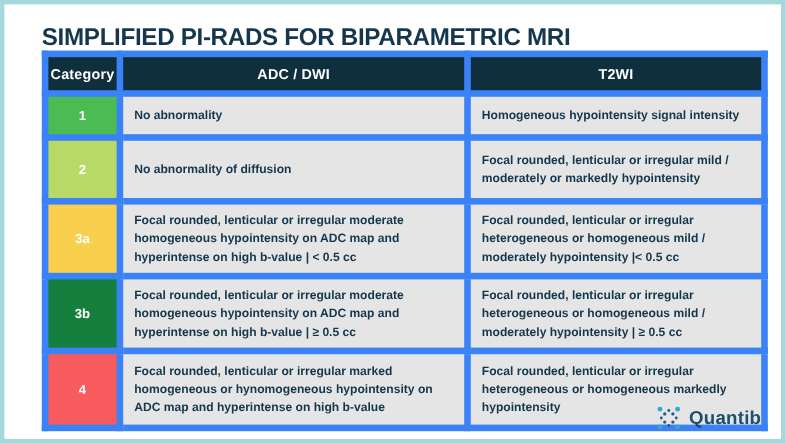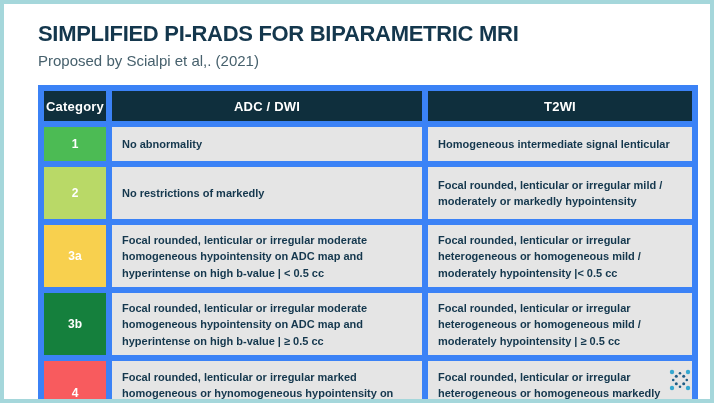--- a/index.html
+++ b/index.html
@@ -80,44 +80,43 @@
     color: #1c4e70;
     letter-spacing: 0.2px;
   }
 </style>
 </head>
 <body>
 
 <div class="frame">
   <div class="content">
     <h1 class="title">SIMPLIFIED PI-RADS FOR BIPARAMETRIC MRI</h1>
-    <p class="subtitle">Proposed by Scialpi et al,. (2021)</p>
 
     <table class="pirads">
       <colgroup>
         <col class="c-cat">
           <col class="c-adc">
           <col class="c-t2">
       </colgroup>
       <thead>
         <tr>
           <th>Category</th>
           <th>ADC / DWI</th>
           <th>T2WI</th>
         </tr>
       </thead>
       <tbody>
         <tr>
           <td class="cat" style="background-color: rgb(76, 187, 84);">1</td>
           <td>No abnormality</td>
-          <td>Homogeneous intermediate signal lenticular</td>
+          <td>Homogeneous hypointensity signal intensity</td>
         </tr>
         <tr>
           <td class="cat" style="background-color: rgb(185, 217, 103);">2</td>
-          <td>No restrictions of markedly</td>
+          <td>No abnormality of diffusion</td>
           <td>Focal rounded, lenticular or irregular mild / moderately or markedly hypointensity</td>
         </tr>
         <tr>
           <td class="cat" style="background-color: rgb(248, 208, 78);">3a</td>
           <td>Focal rounded, lenticular or irregular moderate homogeneous hypointensity on ADC map and hyperintense on high b-value | &lt; 0.5 cc</td>
           <td>Focal rounded, lenticular or irregular heterogeneous or homogeneous mild / moderately hypointensity |&lt; 0.5 cc</td>
         </tr>
         <tr>
           <td class="cat" style="background-color: #15803d;">3b</td>
           <td>Focal rounded, lenticular or irregular moderate homogeneous hypointensity on ADC map and hyperintense on high b-value | ≥ 0.5 cc</td>
@@ -142,14 +141,15 @@
         <circle cx="8.3" cy="8.3" r="1.5" fill="#1d5d86"></circle>
         <circle cx="15.7" cy="8.3" r="1.5" fill="#1d5d86"></circle>
         <circle cx="8.3" cy="15.7" r="1.5" fill="#1d5d86"></circle>
         <circle cx="15.7" cy="15.7" r="1.5" fill="#1d5d86"></circle>
         <circle cx="12" cy="5.2" r="1.3" fill="#1d5d86"></circle>
         <circle cx="12" cy="18.8" r="1.3" fill="#1d5d86"></circle>
         <circle cx="5.2" cy="12" r="1.3" fill="#1d5d86"></circle>
         <circle cx="18.8" cy="12" r="1.3" fill="#1d5d86"></circle>
       </svg>
     </span>
+    <span class="logo-word">Quantib</span>
   </div>
 </div>
 
 </body></html>

